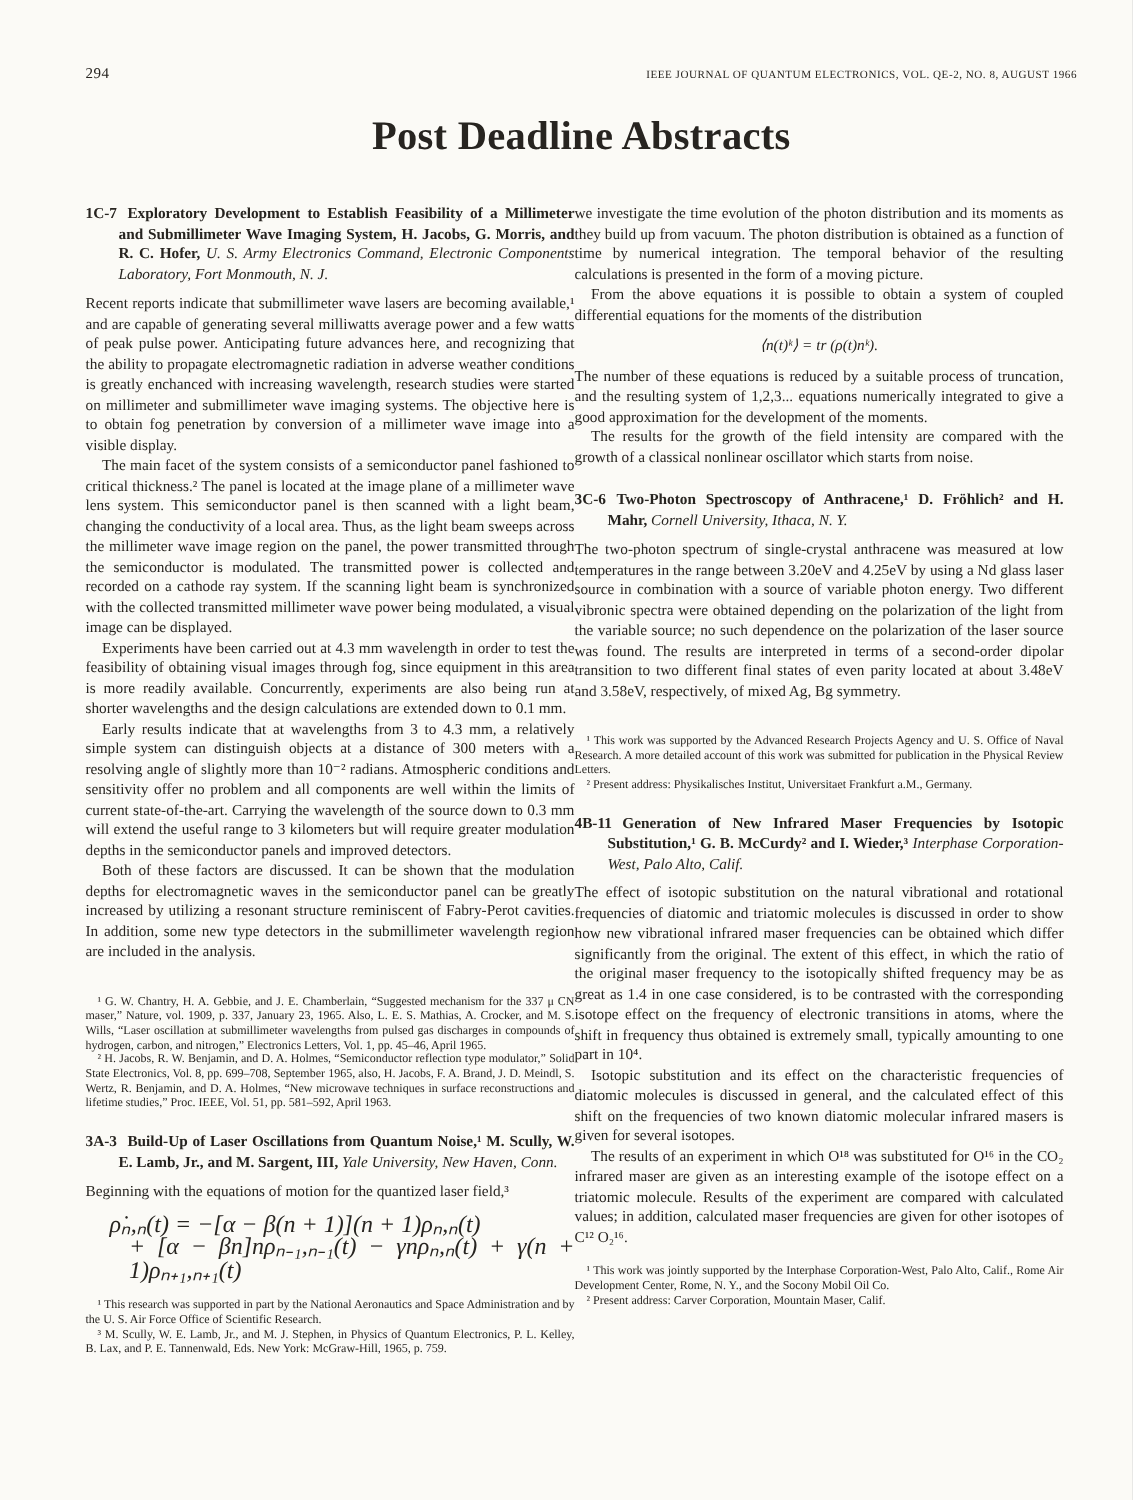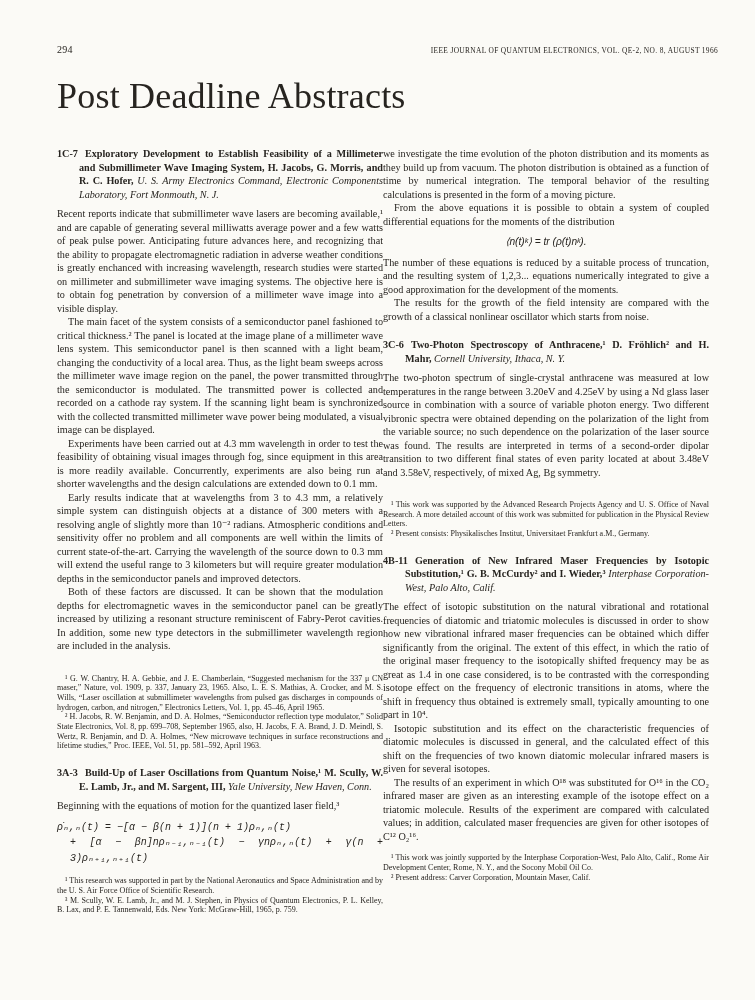--- a/index.html
+++ b/index.html
@@ -3,35 +3,35 @@
 <meta charset="utf-8">
 <style>
   * { margin:0; padding:0; box-sizing:border-box; }
   html,body { background:#d9d9d9; }
   body { font-family:"Liberation Serif","DejaVu Serif",serif; }
   .page {
     position:relative; width:755px; height:1000px; margin:0 auto;
     background:#fbfaf6; color:#272420; overflow:hidden;
     padding:44px 37px 0 57px;
   }
-  .pagehead { display:flex; justify-content:space-between; align-items:flex-end; }
+  .pagehead { display:flex; justify-content:space-between; align-items:center; }
   .pagenum { font-size:10px; letter-spacing:.3px; }
   .journal { font-size:7.4px; letter-spacing:.35px; }
-  .title { font-size:36px; font-weight:normal; letter-spacing:.2px; margin-top:20px; }
+  .title { text-align:center; font-size:27px; font-weight:bold; letter-spacing:.2px; margin-top:20px; }
   .cols { display:flex; gap:0; margin-top:30px; }
   .col { width:326px; font-size:10.2px; line-height:13.5px; text-align:justify; }
   .abstract + .abstract { margin-top:15px; }
   .abshead { font-weight:bold; padding-left:22px; text-indent:-22px; margin-bottom:6px; }
   .absid { margin-right:7px; }
   .aff { font-style:italic; font-weight:normal; }
   .body { }
   .body.indent { text-indent:11px; }
-  .eq { font-style:italic; margin:7px 0 7px 0; font-family:Liberation Mono, monospace; font-size:10px; line-height:15.5px; }
+  .eq { font-style:italic; margin:7px 0 7px 16px; font-family:Liberation Serif, serif; font-size:16px; line-height:15.5px; }
   .eq .l2 { padding-left:13px; }
-  .eq-center { text-align:center; font-style:italic; margin:7px 0; font-family:Liberation Sans, sans-serif; }
+  .eq-center { text-align:center; font-style:italic; margin:7px 0; font-family:Liberation Serif, serif; }
   .fnotes { font-size:8px; line-height:9.7px; margin-top:21px; }
   .fnote { text-indent:8px; text-align:justify; }
   .fnotes.bottom { margin-top:10px; }
 </style>
 </head>
 <body>
 
 <div class="page">
 
   <div class="pagehead">
@@ -56,21 +56,21 @@
           <p class="fnote">¹ G. W. Chantry, H. A. Gebbie, and J. E. Chamberlain, “Suggested mechanism for the 337 μ CN maser,” Nature, vol. 1909, p. 337, January 23, 1965. Also, L. E. S. Mathias, A. Crocker, and M. S. Wills, “Laser oscillation at submillimeter wavelengths from pulsed gas discharges in compounds of hydrogen, carbon, and nitrogen,” Electronics Letters, Vol. 1, pp. 45–46, April 1965.</p>
           <p class="fnote">² H. Jacobs, R. W. Benjamin, and D. A. Holmes, “Semiconductor reflection type modulator,” Solid State Electronics, Vol. 8, pp. 699–708, September 1965, also, H. Jacobs, F. A. Brand, J. D. Meindl, S. Wertz, R. Benjamin, and D. A. Holmes, “New microwave techniques in surface reconstructions and lifetime studies,” Proc. IEEE, Vol. 51, pp. 581–592, April 1963.</p>
         </div>
       </div>
 
       <div class="abstract">
         <p class="abshead"><b class="absid">3A-3</b><b>Build-Up of Laser Oscillations from Quantum Noise,¹ M. Scully, W. E. Lamb, Jr., and M. Sargent, III,</b> <span class="aff">Yale University, New Haven, Conn.</span></p>
         <p class="body">Beginning with the equations of motion for the quantized laser field,³</p>
         <div class="eq">
           <div class="l1">ρ̇ₙ,ₙ(t) = −[α − β(n + 1)](n + 1)ρₙ,ₙ(t)</div>
-          <div class="l2">+ [α − βn]nρₙ₋₁,ₙ₋₁(t) − γnρₙ,ₙ(t) + γ(n + 3)ρₙ₊₁,ₙ₊₁(t)</div>
+          <div class="l2">+ [α − βn]nρₙ₋₁,ₙ₋₁(t) − γnρₙ,ₙ(t) + γ(n + 1)ρₙ₊₁,ₙ₊₁(t)</div>
         </div>
         <div class="fnotes bottom">
           <p class="fnote">¹ This research was supported in part by the National Aeronautics and Space Administration and by the U. S. Air Force Office of Scientific Research.</p>
           <p class="fnote">³ M. Scully, W. E. Lamb, Jr., and M. J. Stephen, in Physics of Quantum Electronics, P. L. Kelley, B. Lax, and P. E. Tannenwald, Eds. New York: McGraw-Hill, 1965, p. 759.</p>
         </div>
       </div>
 
     </div>
 
     <div class="col">
@@ -81,21 +81,21 @@
         <div class="eq-center">⟨n(t)ᵏ⟩ = tr (ρ(t)nᵏ).</div>
         <p class="body">The number of these equations is reduced by a suitable process of truncation, and the resulting system of 1,2,3... equations numerically integrated to give a good approximation for the development of the moments.</p>
         <p class="body indent">The results for the growth of the field intensity are compared with the growth of a classical nonlinear oscillator which starts from noise.</p>
       </div>
 
       <div class="abstract">
         <p class="abshead"><b class="absid">3C-6</b><b>Two-Photon Spectroscopy of Anthracene,¹ D. Fröhlich² and H. Mahr,</b> <span class="aff">Cornell University, Ithaca, N. Y.</span></p>
         <p class="body">The two-photon spectrum of single-crystal anthracene was measured at low temperatures in the range between 3.20eV and 4.25eV by using a Nd glass laser source in combination with a source of variable photon energy. Two different vibronic spectra were obtained depending on the polarization of the light from the variable source; no such dependence on the polarization of the laser source was found. The results are interpreted in terms of a second-order dipolar transition to two different final states of even parity located at about 3.48eV and 3.58eV, respectively, of mixed Ag, Bg symmetry.</p>
         <div class="fnotes">
           <p class="fnote">¹ This work was supported by the Advanced Research Projects Agency and U. S. Office of Naval Research. A more detailed account of this work was submitted for publication in the Physical Review Letters.</p>
-          <p class="fnote">² Present consists: Physikalisches Institut, Universitaet Frankfurt a.M., Germany.</p>
+          <p class="fnote">² Present address: Physikalisches Institut, Universitaet Frankfurt a.M., Germany.</p>
         </div>
       </div>
 
       <div class="abstract">
         <p class="abshead"><b class="absid">4B-11</b><b>Generation of New Infrared Maser Frequencies by Isotopic Substitution,¹ G. B. McCurdy² and I. Wieder,³</b> <span class="aff">Interphase Corporation-West, Palo Alto, Calif.</span></p>
         <p class="body">The effect of isotopic substitution on the natural vibrational and rotational frequencies of diatomic and triatomic molecules is discussed in order to show how new vibrational infrared maser frequencies can be obtained which differ significantly from the original. The extent of this effect, in which the ratio of the original maser frequency to the isotopically shifted frequency may be as great as 1.4 in one case considered, is to be contrasted with the corresponding isotope effect on the frequency of electronic transitions in atoms, where the shift in frequency thus obtained is extremely small, typically amounting to one part in 10⁴.</p>
         <p class="body indent">Isotopic substitution and its effect on the characteristic frequencies of diatomic molecules is discussed in general, and the calculated effect of this shift on the frequencies of two known diatomic molecular infrared masers is given for several isotopes.</p>
         <p class="body indent">The results of an experiment in which O¹⁸ was substituted for O¹⁶ in the CO₂ infrared maser are given as an interesting example of the isotope effect on a triatomic molecule. Results of the experiment are compared with calculated values; in addition, calculated maser frequencies are given for other isotopes of C¹² O₂¹⁶.</p>
         <div class="fnotes bottom">
           <p class="fnote">¹ This work was jointly supported by the Interphase Corporation-West, Palo Alto, Calif., Rome Air Development Center, Rome, N. Y., and the Socony Mobil Oil Co.</p>

